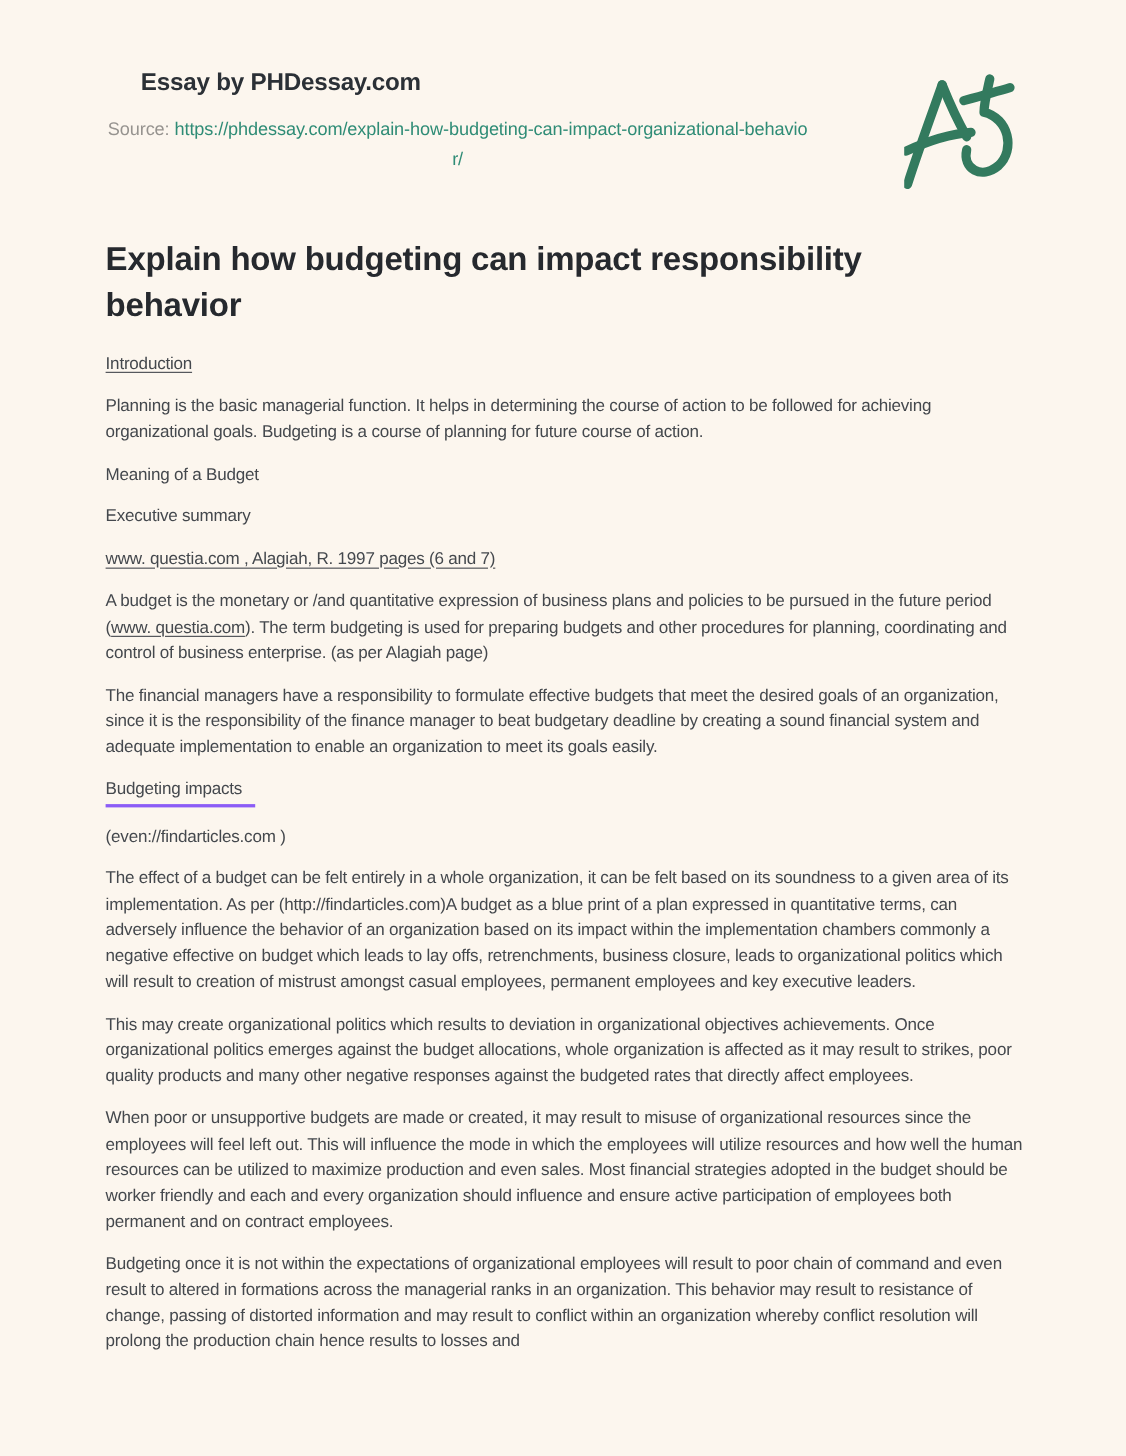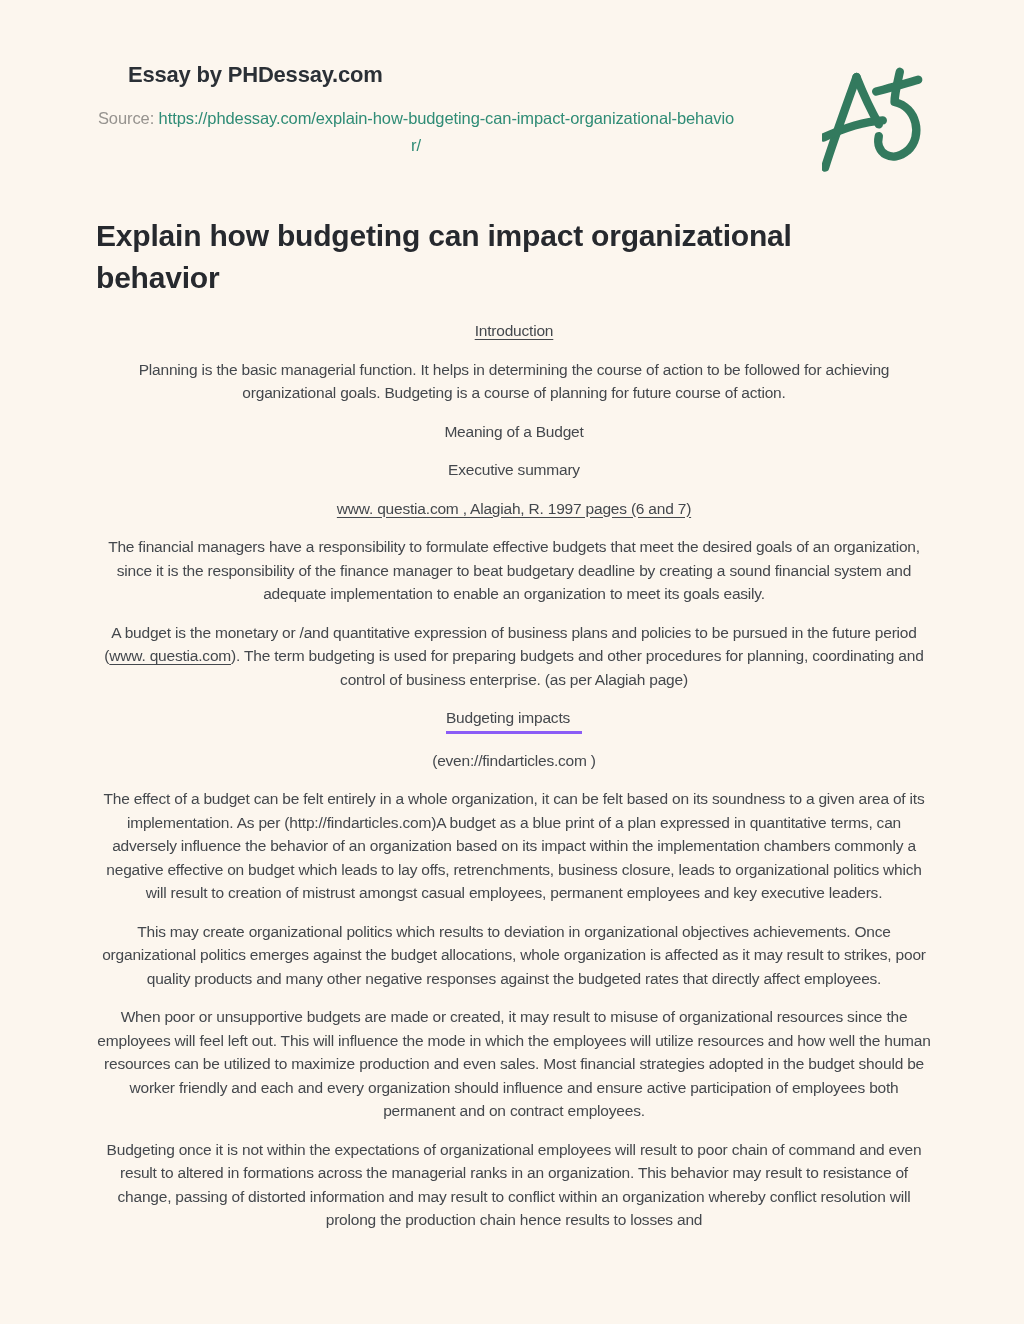--- a/index.html
+++ b/index.html
@@ -49,21 +49,21 @@
   }
   .essay-title {
     margin-top: 56px;
     font-size: 30px;
     line-height: 42px;
     font-weight: 700;
     color: #26292e;
     letter-spacing: -0.2px;
     max-width: 780px;
   }
-  .essay-body { margin-top: 20px; text-align: center; }
+  .essay-body { margin-top: 20px; }
   .essay-body p {
     margin: 15px 0;
     font-size: 15.5px;
     line-height: 23.5px;
     letter-spacing: -0.2px;
     color: #44484d;
   }
   .u {
     text-decoration: underline;
     text-underline-offset: 3px;
@@ -99,41 +99,41 @@
         <path d="M41,24 C52,21 63,18 73,15"></path>
       </svg>
     </div>
 
     <p class="source-line">
       <span>Source:</span>
       <a>https://phdessay.com/explain-how-budgeting-can-impact-organizational-behavior/</a>
     </p>
   </div>
 
-  <h1 class="essay-title">Explain how budgeting can impact organizational behavior</h1>
+  <h1 class="essay-title">Explain how budgeting can impact responsibility behavior</h1>
 
   <div class="essay-body">
 
     <p>
       <span class="u">Introduction</span>
     </p>
 
     <p>Planning is the basic managerial function. It helps in determining the course of action to be followed for achieving organizational goals. Budgeting is a course of planning for future course of action.</p>
 
     <p>Meaning of a Budget</p>
 
     <p>Executive summary</p>
 
     <p>
       <span class="u">www. questia.com , Alagiah, R. 1997 pages (6 and 7)</span>
     </p>
 
+    <p><span>A budget is the monetary or /and quantitative expression of business plans and policies to be pursued in the future period (</span><span class="u">www. questia.com</span><span>). The term budgeting is used for preparing budgets and other procedures for planning, coordinating and control of business enterprise. (as per Alagiah page)</span></p>
+
     <p>The financial managers have a responsibility to formulate effective budgets that meet the desired goals of an organization, since it is the responsibility of the finance manager to beat budgetary deadline by creating a sound financial system and adequate implementation to enable an organization to meet its goals easily.</p>
-
-    <p><span>A budget is the monetary or /and quantitative expression of business plans and policies to be pursued in the future period (</span><span class="u">www. questia.com</span><span>). The term budgeting is used for preparing budgets and other procedures for planning, coordinating and control of business enterprise. (as per Alagiah page)</span></p>
 
     <p>
       <span class="u-pad">Budgeting impacts</span>
     </p>
 
     <p>(even://findarticles.com )</p>
 
     <p>The effect of a budget can be felt entirely in a whole organization, it can be felt based on its soundness to a given area of its implementation. As per (http://findarticles.com)A budget as a blue print of a plan expressed in quantitative terms, can adversely influence the behavior of an organization based on its impact within the implementation chambers commonly a negative effective on budget which leads to lay offs, retrenchments, business closure, leads to organizational politics which will result to creation of mistrust amongst casual employees, permanent employees and key executive leaders.</p>
 
     <p>This may create organizational politics which results to deviation in organizational objectives achievements. Once organizational politics emerges against the budget allocations, whole organization is affected as it may result to strikes, poor quality products and many other negative responses against the budgeted rates that directly affect employees.</p>

